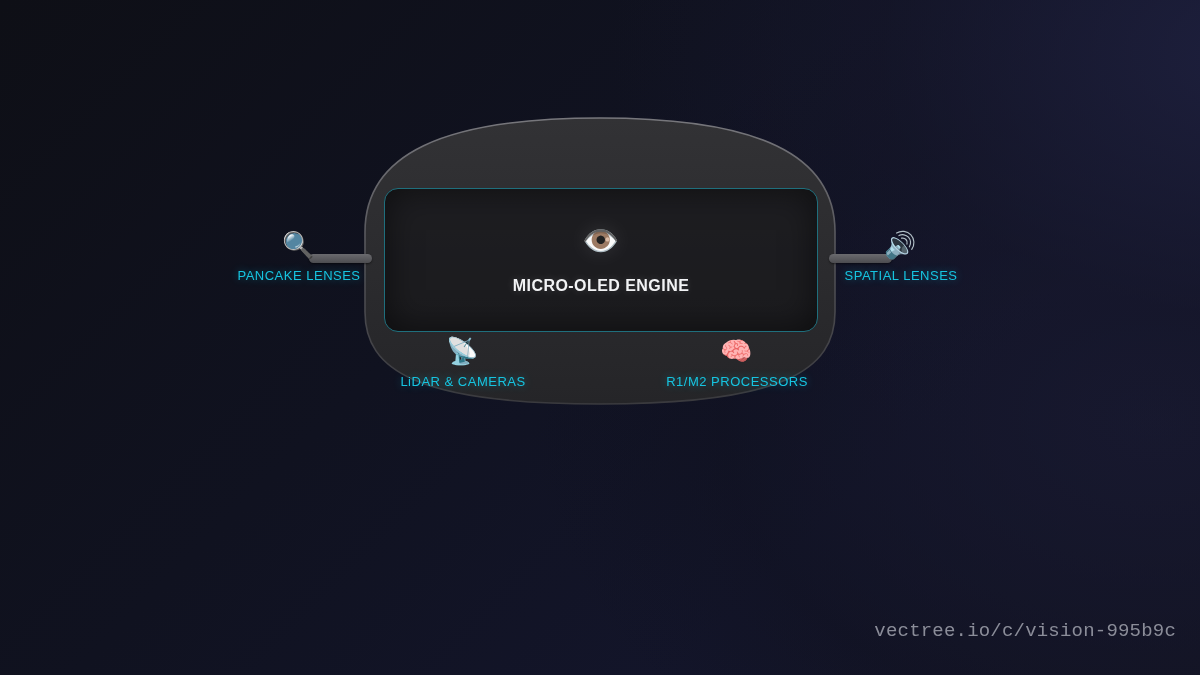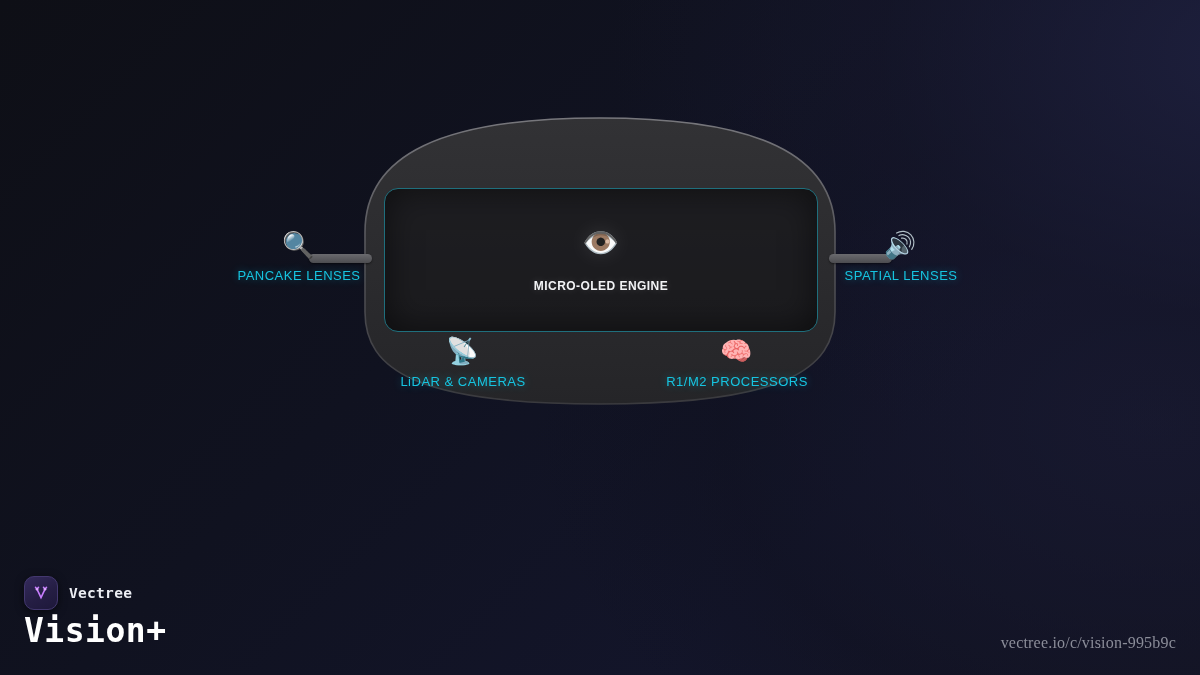--- a/index.html
+++ b/index.html
@@ -44,21 +44,21 @@
     transform:translateY(-50%);
     text-align:center;
   }
   .eye-emoji {
     font-size:30px; line-height:1;
     display:block;
     filter:drop-shadow(0 0 10px rgba(255,255,255,0.10));
   }
   #engine-label {
     margin-top:21px;
-    font-size:12px;
+    font-size:16px;
     font-weight:bold;
     letter-spacing:0.45px;
     color:#f2f3f5;
     text-shadow:0 0 8px rgba(255,255,255,0.16);
   }
 
   
   .side-node {
     position:absolute;
     display:flex;
@@ -137,23 +137,23 @@
     left:24px; top:54px;
     font-family:"DejaVu Sans Mono", monospace;
     font-size:33px;
     font-weight:bold;
     color:#ffffff;
     letter-spacing:0.5px;
   }
 
   #page-url {
     position:absolute;
-    right:24px; bottom:23px;
-    font-family:Liberation Serif, serif;
-    font-size:16px;
+    right:24px; bottom:33px;
+    font-family:Liberation Mono, monospace;
+    font-size:19px;
     color:#8b8d99;
     letter-spacing:0.2px;
   }
 </style>
 </head>
 <body>
 
 <div id="stage">
 
   <div id="headset-wrap">
@@ -205,35 +205,18 @@
     <span class="node-label">LiDAR &amp; CAMERAS</span>
   </div>
 
   <div class="bottom-node" id="node-proc">
     <span class="node-emoji">🧠</span>
     <span class="node-label">R1/M2 PROCESSORS</span>
   </div>
 
   <div id="footer">
 
-    <div id="brand-row">
-      <div id="brand-logo">
-        <svg width="20" height="20" viewBox="0 0 24 24">
-          <g stroke="#c77dff" stroke-width="1.9" fill="none" stroke-linecap="round">
-            <path d="M7.2 7.4 L12 17.6 L16.8 7.4"></path>
-            <path d="M7.2 7.4 L5.4 5.2"></path>
-            <path d="M7.2 7.4 L9.0 5.2"></path>
-            <path d="M16.8 7.4 L15.0 5.2"></path>
-            <path d="M16.8 7.4 L18.6 5.2"></path>
-          </g>
-          <circle cx="7.2" cy="7.4" r="1.5" fill="#e0aaff"></circle>
-          <circle cx="16.8" cy="7.4" r="1.5" fill="#e0aaff"></circle>
-        </svg>
-      </div>
-      <span id="brand-name">Vectree</span>
-    </div>
-
-    <div id="page-title">Vision+</div>
+
 
     <div id="page-url">vectree.io/c/vision-995b9c</div>
   </div>
 
 </div>
 
 </body></html>

